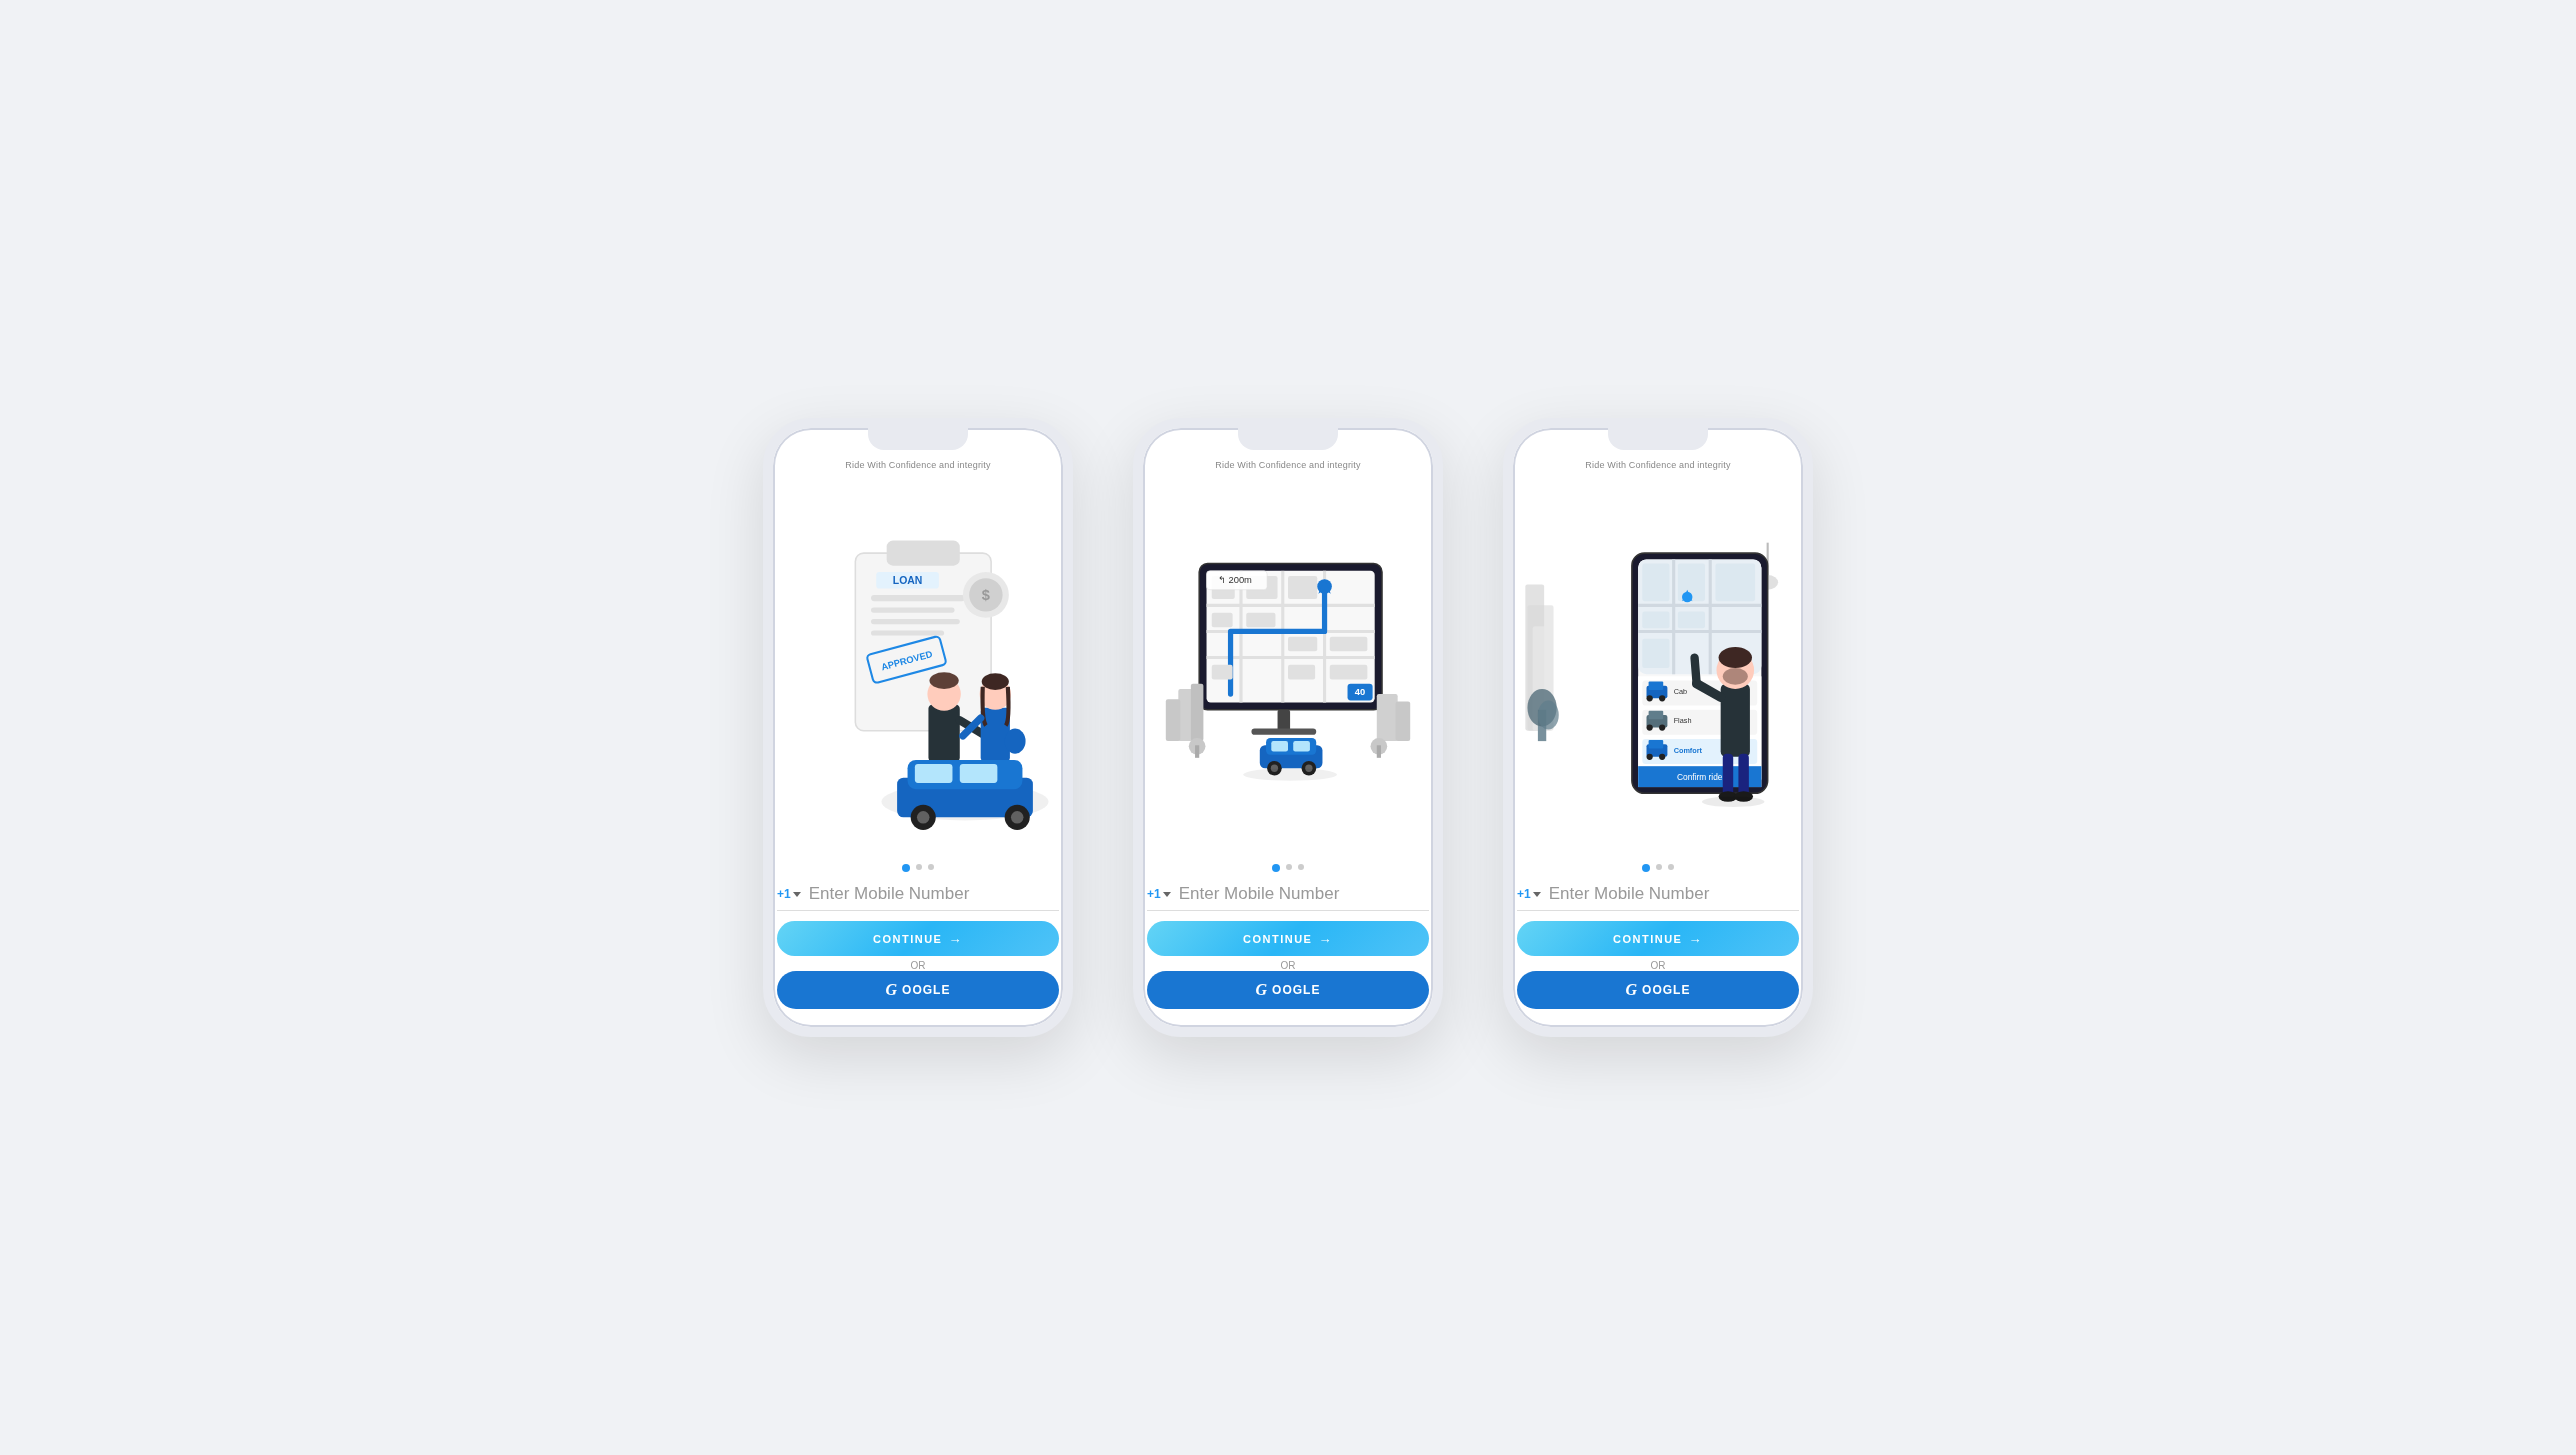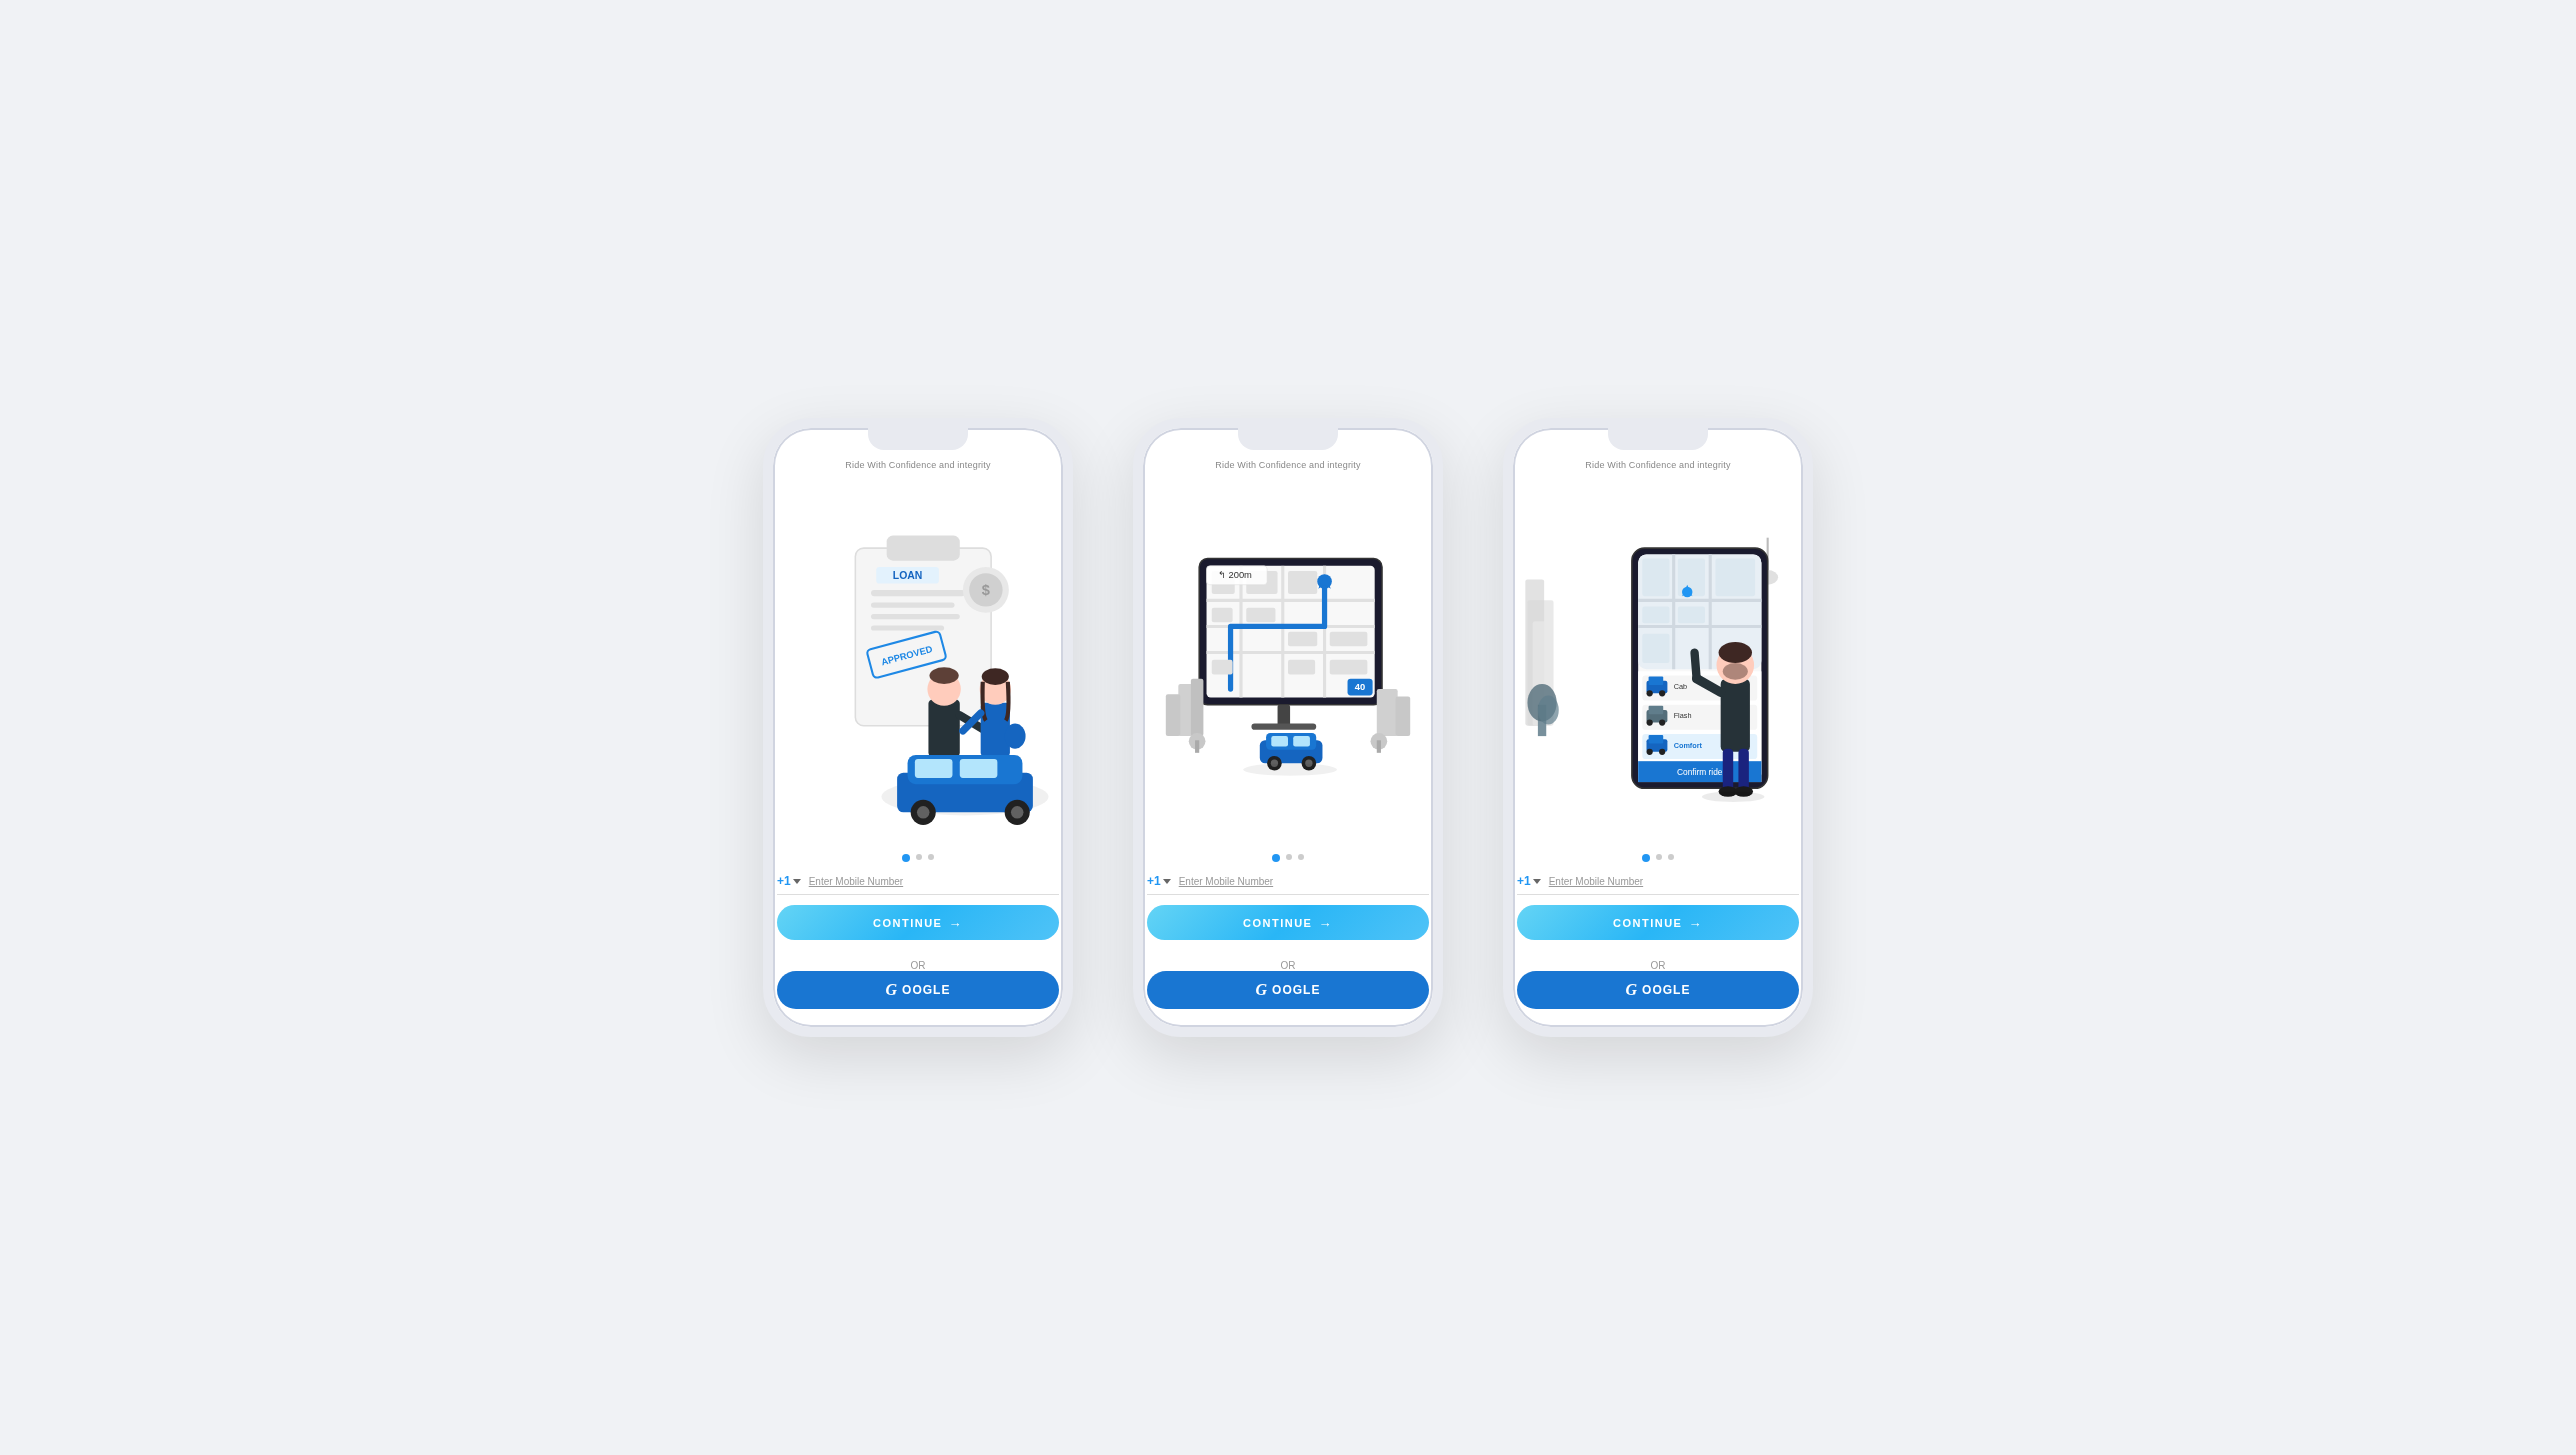--- a/index.html
+++ b/index.html
@@ -113,42 +113,41 @@
       width: 0;
       height: 0;
       border-left: 4px solid transparent;
       border-right: 4px solid transparent;
       border-top: 5px solid #666;
       margin-right: 8px;
     }
 
     .mobile-placeholder {
       color: #999;
-      font-size: 10px;
+      font-size: 17px;
       flex: 1;
-      text-decoration: underline;
     }
 
     
     .continue-btn {
       background: linear-gradient(135deg, #64d4f5 0%, #29b6f6 50%, #4fc3f7 100%);
       border: none;
       border-radius: 25px;
       color: white;
       font-size: 11px;
       font-weight: bold;
       letter-spacing: 1.5px;
       padding: 10px;
       width: 100%;
       display: flex;
       align-items: center;
       justify-content: center;
       gap: 6px;
       cursor: pointer;
-      margin-bottom: 20px;
+      margin-bottom: 4px;
     }
 
     .continue-arrow {
       font-size: 13px;
     }
 
     .or-text {
       text-align: center;
       color: #999;
       font-size: 10px;

